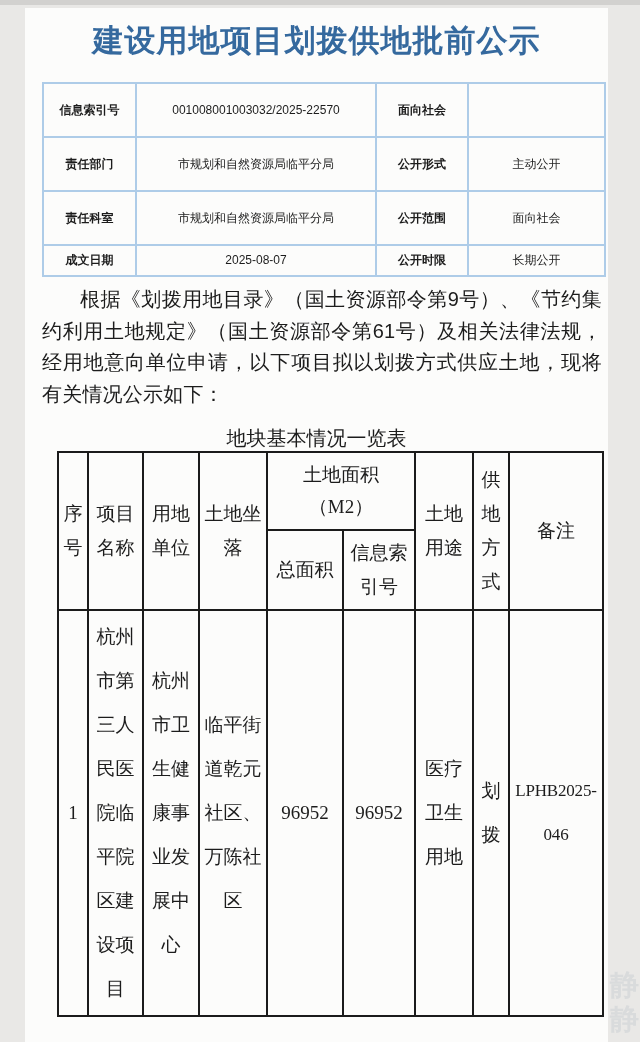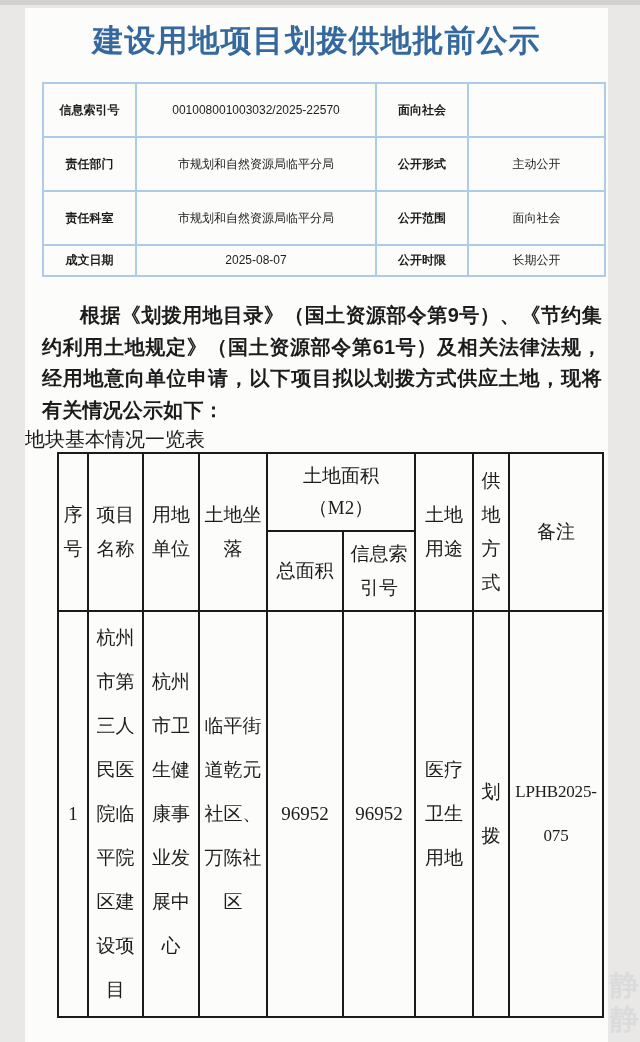--- a/index.html
+++ b/index.html
@@ -43,33 +43,33 @@
     padding:1px 3px;
     line-height:25px;
     word-break:break-all;
   }
   table.info-table td.lbl { font-weight:bold; }
   table.info-table tr.tall td { height:50px; }
   table.info-table tr.short td { height:27px; }
   
   .para {
     width:560px;
-    margin:23px 0 0 17px;
+    margin:7px 0 0 17px;
     font-size:20px;
     line-height:31.5px;
     letter-spacing:0.2px;
     text-align:justify;
     text-indent:38px;
     word-break:break-all;
-    font-weight:bold;
   }
   .plot-table-title {
+    text-align:center;
     font-size:20px;
     line-height:25px;
-    margin-top:1px;
+    margin-top:16px;
   }
   
   table.plot-table {
     border-collapse:collapse;
     table-layout:fixed;
     width:545px;
     margin:0 0 0 32px;
     font-family:"Liberation Serif","DejaVu Serif",serif;
     font-size:19px;
   }
@@ -181,21 +181,21 @@
       </tr>
       <tr class="data">
         <td>1</td>
         <td>杭州市第三人民医院临平院区建设项目</td>
         <td>杭州市卫生健康事业发展中心</td>
         <td>临平街道乾元社区、万陈社区</td>
         <td>96952</td>
         <td>96952</td>
         <td>医疗卫生用地</td>
         <td>划拨</td>
-        <td class="note-cell">LPHB2025-075</td>
+        <td class="note-cell">LPHB2025-046</td>
       </tr>
     </tbody>
   </table>
 
 
 </div>
 
 <span class="wm wm1">静</span>
 <span class="wm wm2">静</span>
 

